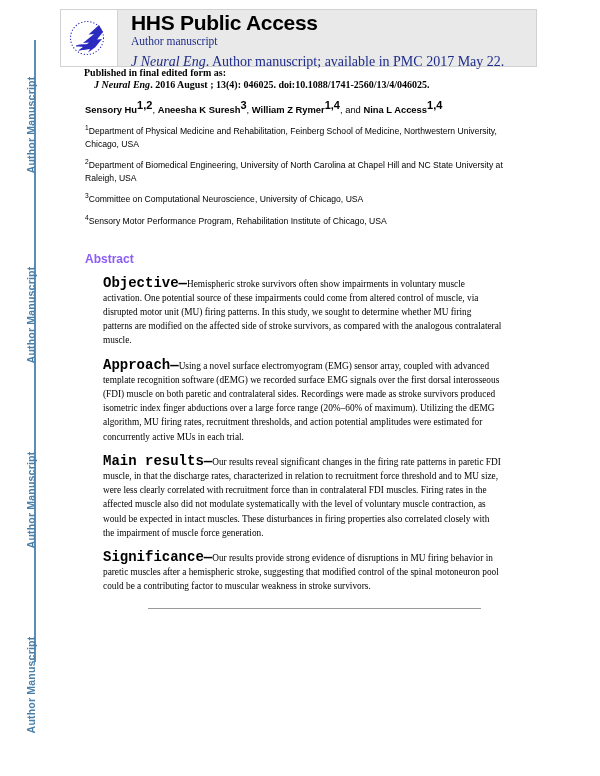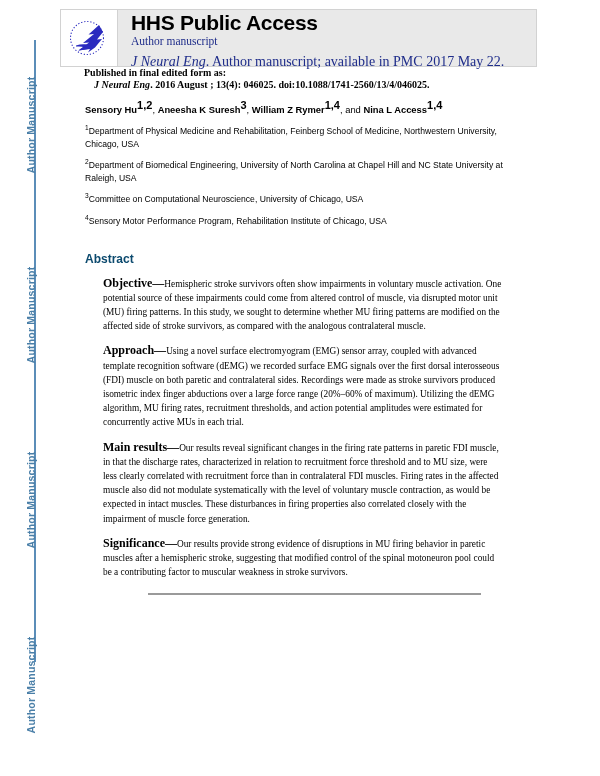--- a/index.html
+++ b/index.html
@@ -165,40 +165,40 @@
     max-width: 420px;
   }
   .affil sup { font-size: 6.6px; vertical-align: super; line-height: 0; }
 
   
   .section-head {
     padding-left: 25px;
     font-family: "Liberation Sans", sans-serif;
     font-size: 12px;
     font-weight: bold;
-    color: #0c4a6e;
+    color: #8b5cf6;
   }
   #abstract-head { margin-top: 24px; }
   #keywords-head { margin-top: 18px; }
 
   
   .abs-p {
     margin-top: 10px;
     padding-left: 43px;
     padding-right: 8px;
     font-family: "Liberation Serif", serif;
     font-size: 9.3px;
     line-height: 14.2px;
     text-align: left;
     color: #000000;
     max-width: 410px;
   }
   .abs-p .lead {
-    font-family: Liberation Serif, serif;
-    font-size: 12px;
+    font-family: Liberation Mono, monospace;
+    font-size: 14px;
     font-weight: bold;
   }
 
   
   #keywords-text {
     margin-top: 10px;
     padding-left: 43px;
     font-family: "Liberation Serif", serif;
     font-size: 9.3px;
     line-height: 14px;

